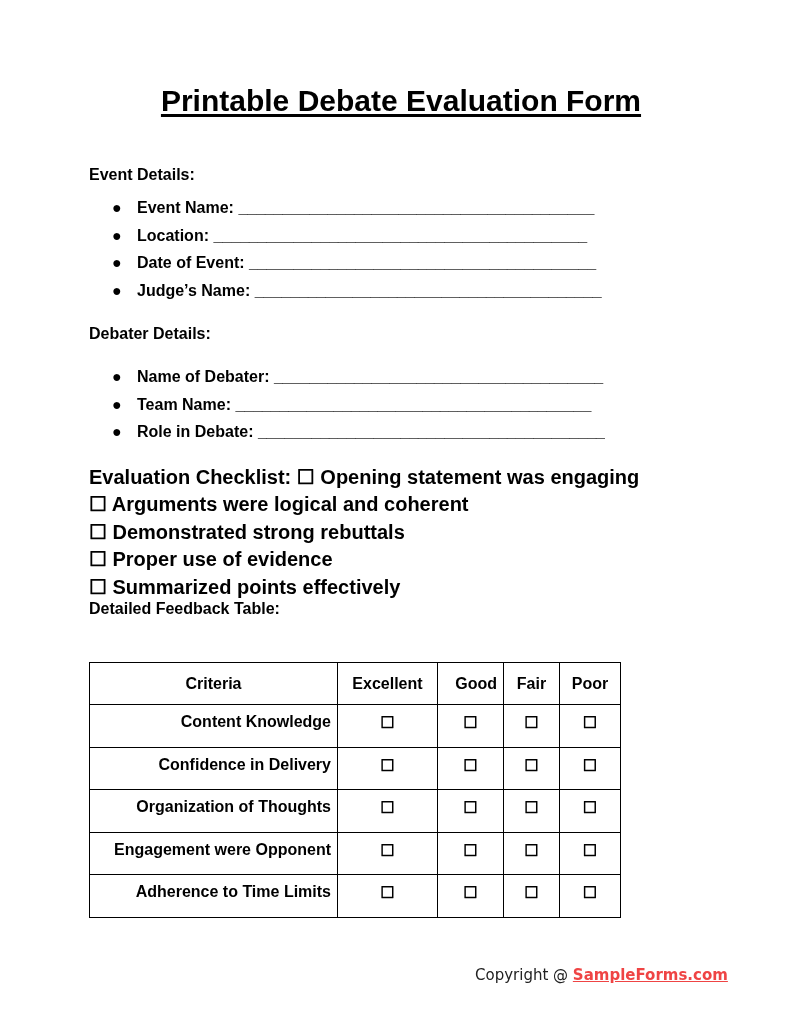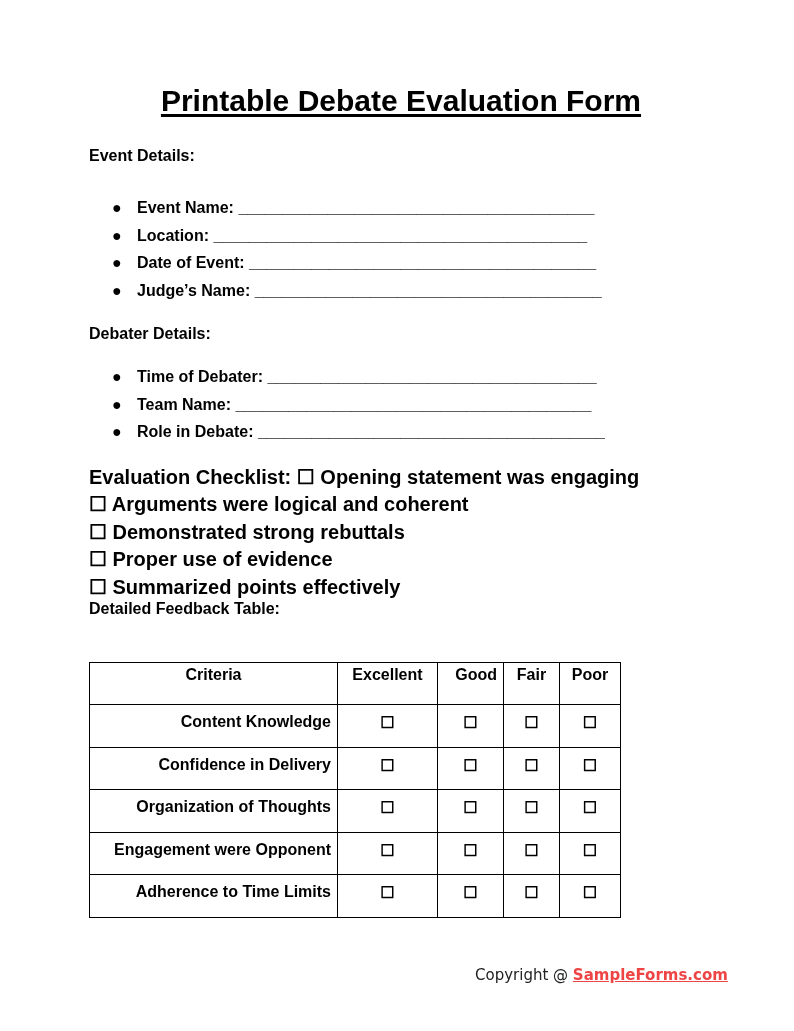--- a/index.html
+++ b/index.html
@@ -6,42 +6,42 @@
   body { width:794px; height:1031px; position:relative; font-family:"Liberation Sans", sans-serif; color:#000; }
   .title { position:absolute; left:0; width:802px; top:84px; text-align:center; font-size:30px; font-weight:bold; text-decoration:underline; text-underline-offset:3px; }
   .heading { position:absolute; left:89px; font-size:16px; font-weight:bold; }
   ul.fields { position:absolute; left:89px; margin:0; padding:0; list-style:none; }
   ul.fields li { position:relative; height:27.7px; line-height:20px; font-size:16px; font-weight:bold; padding-left:48px; white-space:nowrap; }
   ul.fields li .bullet { position:absolute; left:23px; top:0; font-size:16px; }
   .checklist { position:absolute; left:89px; top:464px; font-size:20px; font-weight:bold; line-height:27.4px; }
   .checklist div { white-space:nowrap; }
   table.fb { position:absolute; left:89px; top:662px; border-collapse:collapse; font-size:16px; font-weight:bold; }
   table.fb td, table.fb th { border:1px solid #000; padding:0 6px; vertical-align:top; }
-  table.fb th { height:42px; padding-top:3px; box-sizing:border-box; text-align:center; font-weight:bold; }
+  table.fb th { height:42px; padding-top:12px; box-sizing:border-box; text-align:center; font-weight:bold; }
   table.fb td { height:42.5px; padding-top:8px; box-sizing:border-box;text-align:right; }
   table.fb td.cb { text-align:center; }
   .footer { position:absolute; left:475px; top:966px; font-size:15px; font-family:"DejaVu Sans", sans-serif; color:#222; }
   .footer a { color:#ef4444; font-weight:bold; text-decoration:underline; }
 </style>
 </head>
 <body>
 
 <div class="title">Printable Debate Evaluation Form</div>
 
-<div class="heading" style="top:147px;">Event Details:</div>
+<div class="heading" style="top:166px;">Event Details:</div>
 <ul class="fields" style="top:198px;">
   <li><span class="bullet">●</span><span>Event Name:</span> <span>________________________________________</span></li>
   <li><span class="bullet">●</span><span>Location:</span> <span>__________________________________________</span></li>
   <li><span class="bullet">●</span><span>Date of Event:</span> <span>_______________________________________</span></li>
   <li><span class="bullet">●</span><span>Judge’s Name:</span> <span>_______________________________________</span></li>
 </ul>
 
 <div class="heading" style="top:325px;">Debater Details:</div>
 <ul class="fields" style="top:367px;">
-  <li><span class="bullet">●</span><span>Time of Debater:</span> <span>_____________________________________</span></li>
+  <li><span class="bullet">●</span><span>Name of Debater:</span> <span>_____________________________________</span></li>
   <li><span class="bullet">●</span><span>Team Name:</span> <span>________________________________________</span></li>
   <li><span class="bullet">●</span><span>Role in Debate:</span> <span>_______________________________________</span></li>
 </ul>
 
 <div class="checklist">
   <div><span>Evaluation Checklist:</span> <span>☐</span> <span>Opening statement was engaging</span></div>
   <div><span>☐</span> <span>Arguments were logical and coherent</span></div>
   <div><span>☐</span> <span>Demonstrated strong rebuttals</span></div>
   <div><span>☐</span> <span>Proper use of evidence</span></div>
   <div><span>☐</span> <span>Summarized points effectively</span></div>

